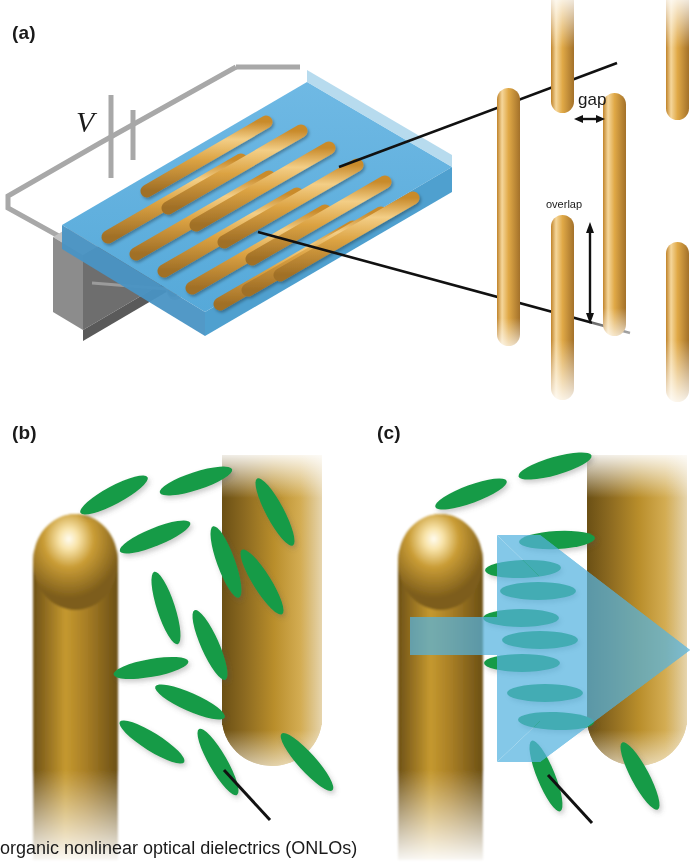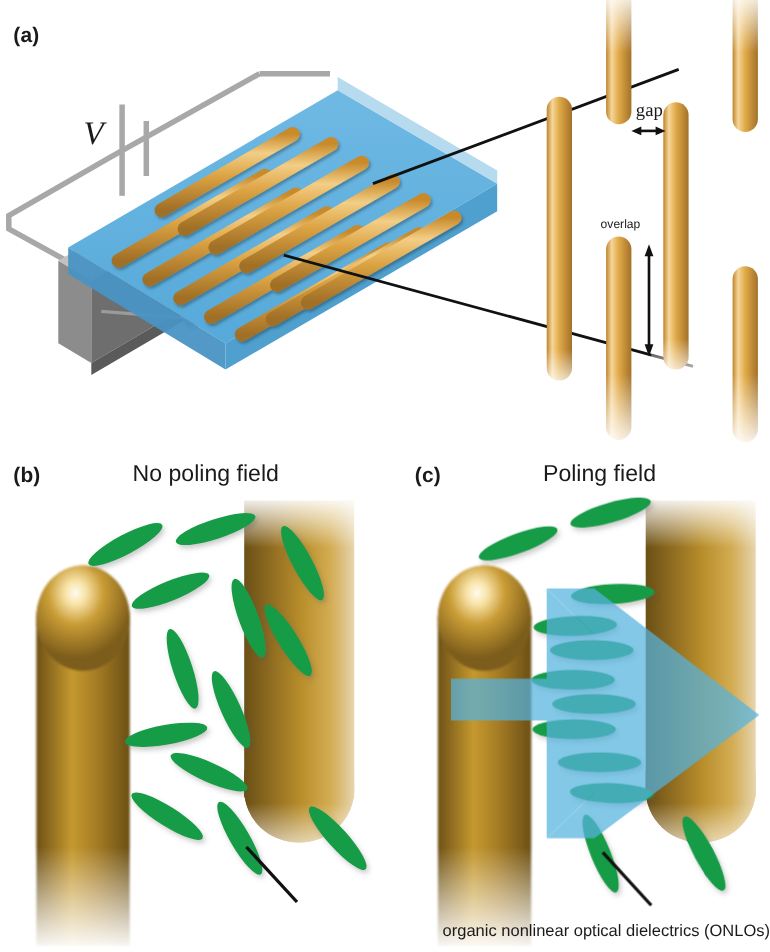--- a/index.html
+++ b/index.html
@@ -1,21 +1,21 @@
 <!DOCTYPE html>
 <html><head>
 <meta charset="utf-8">
 <style>
   html,body{margin:0;padding:0;background:#ffffff;}
   body{width:700px;height:865px;position:relative;overflow:hidden;
        font-family:"Liberation Sans","DejaVu Sans",sans-serif;color:#1a1a1a;}
   .fig{position:absolute;inset:0;}
   .panel-label{position:absolute;font-weight:bold;font-size:19px;letter-spacing:.2px;}
   .panel-title{position:absolute;font-size:21px;text-align:center;}
-  .caption{position:absolute;font-size:15px;text-align:right;width:100%;left:0;}
+  .caption{position:absolute;font-size:18px;text-align:left;width:100%;left:0;}
   svg{display:block;}
   .svgfull{position:absolute;left:0;top:0;}
 </style>
 </head>
 <body>
 
 <div class="fig">
 
   <svg class="svgfull" width="700" height="410" viewBox="0 0 700 410">
     <defs>
@@ -134,21 +134,21 @@
       <line x1="590" y1="228" x2="590" y2="318"></line>
       <polygon points="590,222 586,233 594,233" fill="#111111" stroke="none"></polygon>
       <polygon points="590,324 586,313 594,313" fill="#111111" stroke="none"></polygon>
     </g>
   </svg>
 
   <div class="panel-label" style="left:12px;top:22px;">(a)</div>
 
   <div style="position:absolute;left:76px;top:105px;font-size:30px;font-style:italic;font-family:'Liberation Serif','DejaVu Serif',serif;">V</div>
 
-  <div style="position:absolute;left:578px;top:90px;font-size:17px;font-family:Liberation Serif, serif;">gap</div>
+  <div style="position:absolute;left:578px;top:90px;font-size:17px;">gap</div>
 
   <div style="position:absolute;left:546px;top:198px;font-size:11px;">overlap</div>
 
   <svg class="svgfull" width="700" height="865" viewBox="0 0 700 865" style="top:0;">
     <defs>
       <radialGradient id="goldCapB" cx="0.42" cy="0.26" r="0.62">
         <stop offset="0%" stop-color="#FFFCF0"></stop>
         <stop offset="18%" stop-color="#F8E3A8"></stop>
         <stop offset="48%" stop-color="#C99C35"></stop>
         <stop offset="100%" stop-color="#7D5D1B"></stop>
@@ -261,20 +261,18 @@
       <polygon points="497,535 615,650 497,762" fill="#55B3DF"></polygon>
       <polygon points="540,535 690,650 540,762" fill="#55B3DF"></polygon>
     </g>
 
     <g>
       <line x1="548" y1="775" x2="592" y2="823" stroke="#111111" stroke-width="3"></line>
     </g>
   </svg>
 
   <div class="panel-label" style="left:12px;top:422px;">(b)</div>
-  <div class="panel-title" style="left:62px;top:419px;width:250px;">No poling field</div>
 
   <div class="panel-label" style="left:377px;top:422px;">(c)</div>
-  <div class="panel-title" style="left:420px;top:419px;width:250px;">Poling field</div>
 
   <div class="caption" style="top:838px;">organic nonlinear optical dielectrics (ONLOs)</div>
 
 </div>
 
 </body></html>

